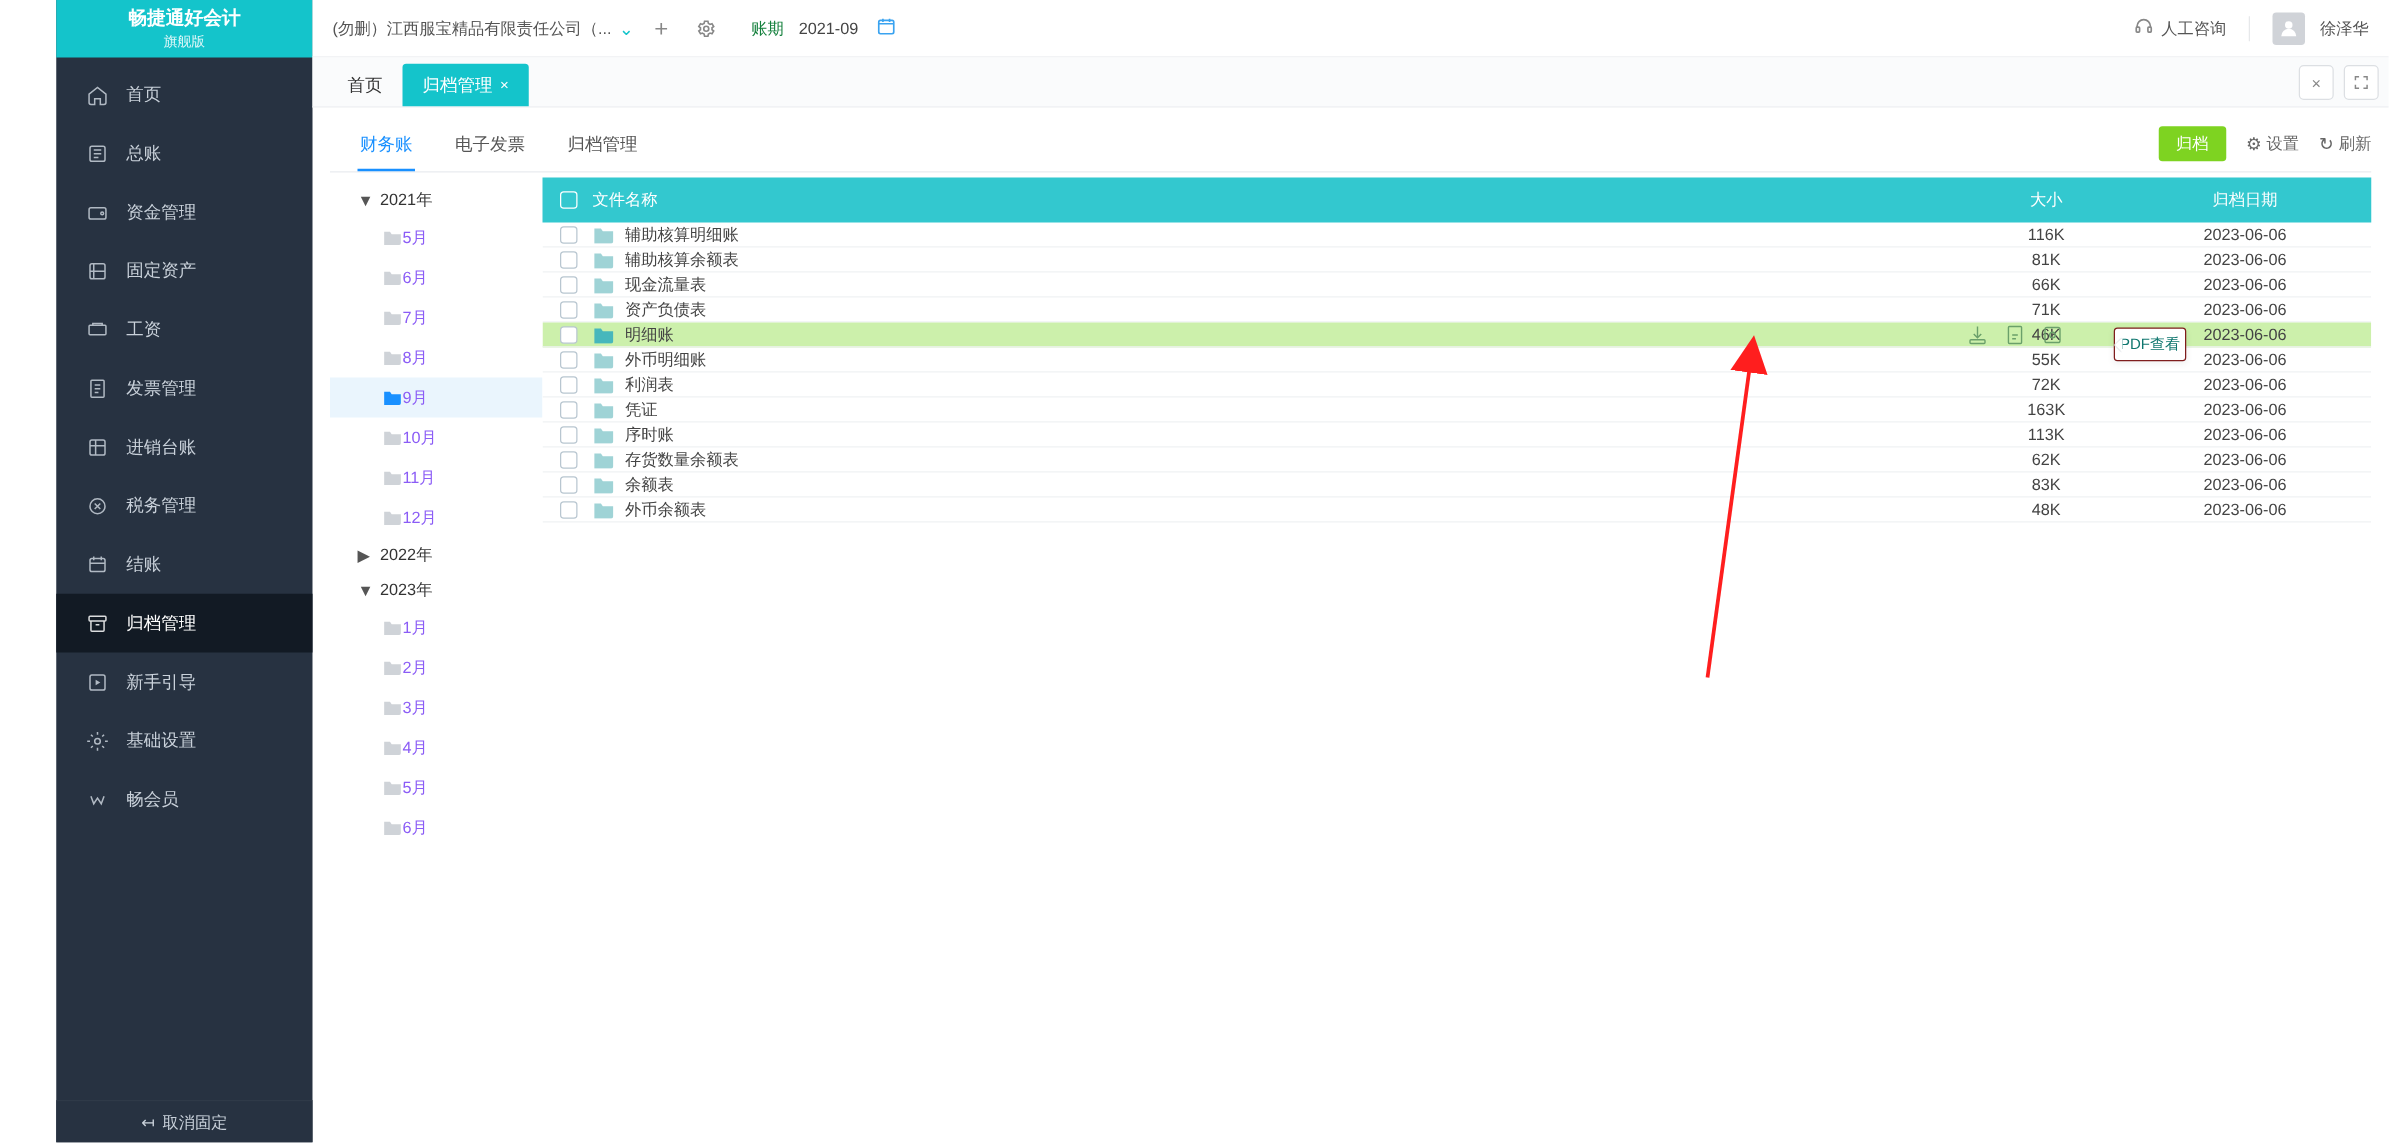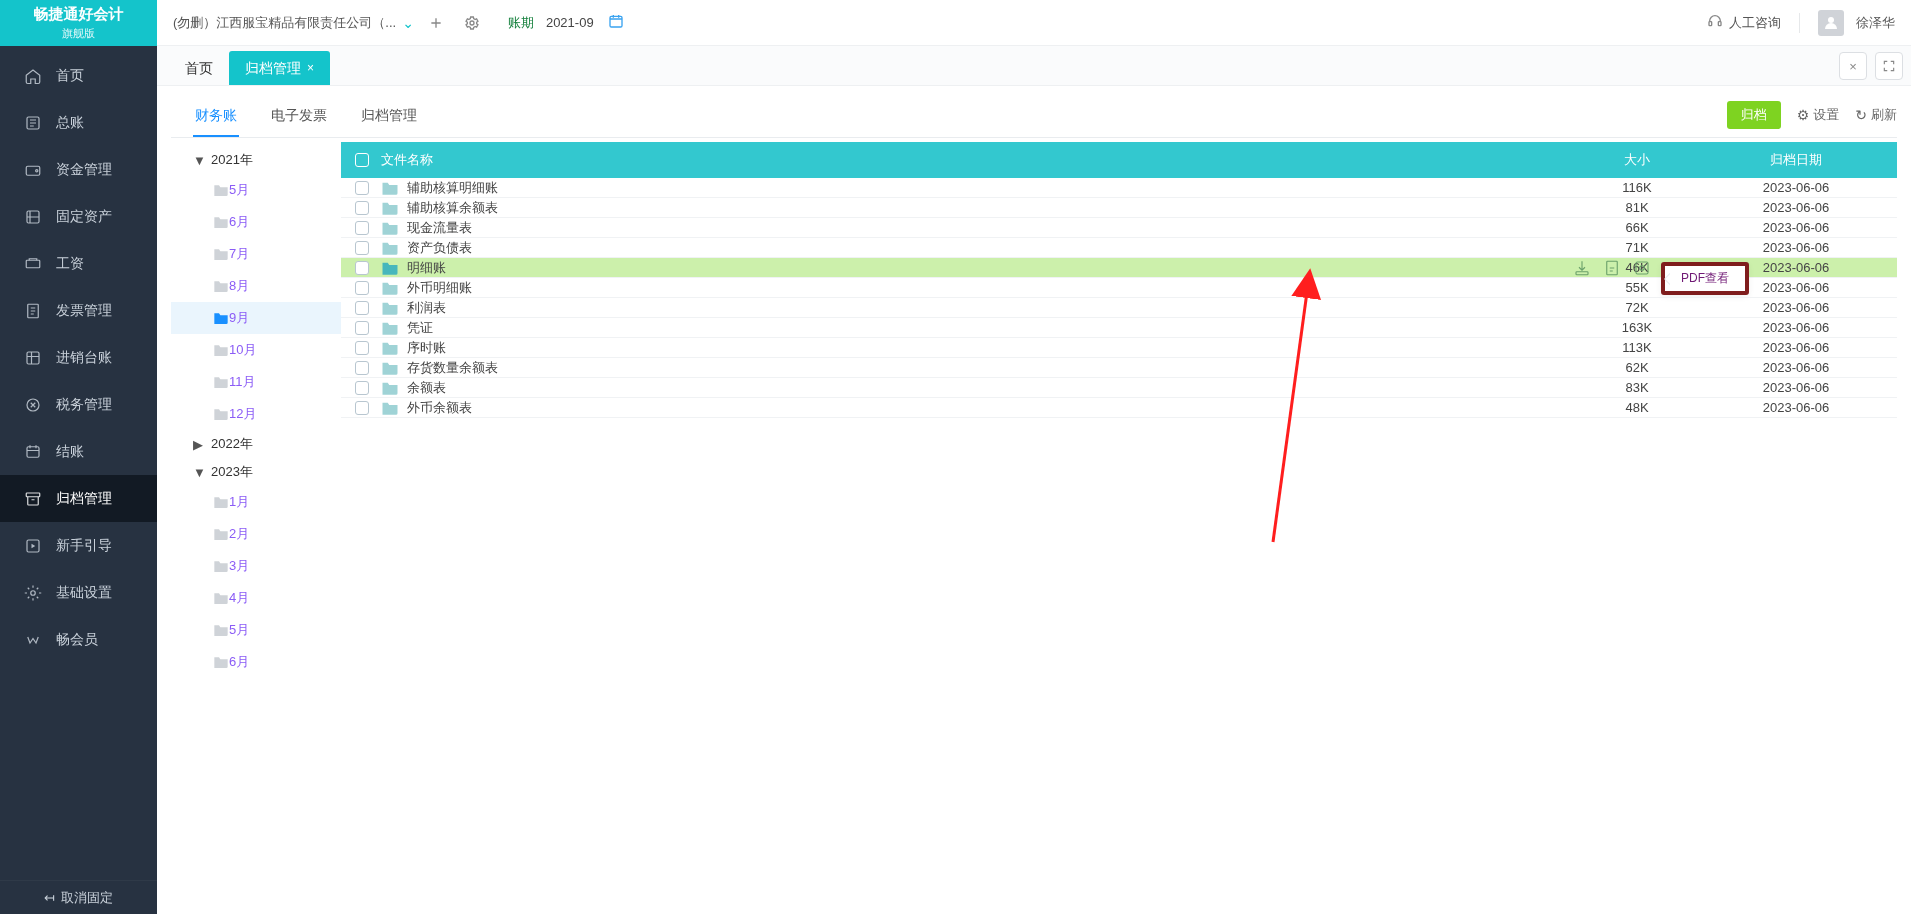--- a/index.html
+++ b/index.html
@@ -6,26 +6,27 @@
   body {
     font-family: "Microsoft YaHei", Arial, sans-serif;
     font-size: 13px;
     color: #333;
     background: #fff;
     overflow: hidden;
   }
   .app { width: 1911px; height: 914px; display: flex; }
   
   .sidebar {
-    width: 157px;
+    width: 205px;
     background: #273241;
     color: #c9d1da;
     display: flex;
     flex-direction: column;
     flex-shrink: 0;
+    margin-left: 45px;
   }
   .logo {
     height: 46px;
     background: #14c4cb;
     color: #fff;
     display: flex;
     flex-direction: column;
     align-items: center;
     justify-content: center;
     font-size: 15px;
@@ -208,22 +209,22 @@
     position: absolute; right: 245px; top: 0; height: 100%;
     display: flex; align-items: center; gap: 10px; color: #5a8c5a;
   }
   .row-actions .ai {
     width: 20px; height: 20px; display:inline-flex; align-items:center; justify-content:center;
     cursor: pointer;
   }
   .row-actions .ai svg { width: 18px; height: 18px; stroke: #6aa06a; fill:none; stroke-width:1.5; }
   .tooltip {
     position: absolute;
-    background: #fff; color: #701a75; border: 4px solid #7f1d1d;
-    border-radius: 3px; padding: 4px 16px; font-size: 12px;
+    background: #fff; color: #0f766e; border: 1px solid #7f1d1d;
+    border-radius: 3px; padding: 4px 4px; font-size: 12px;
     box-shadow: 0 2px 6px rgba(0,0,0,.06);
     white-space: nowrap;
   }
   .tooltip::before {
     content: ""; position: absolute; left: -6px; top: 50%; transform: translateY(-50%);
     border: 6px solid transparent; border-right-color: #fff;
     filter: drop-shadow(-1px 0 0 #e0e3e7);
   }
   
   .annotation-arrow {

